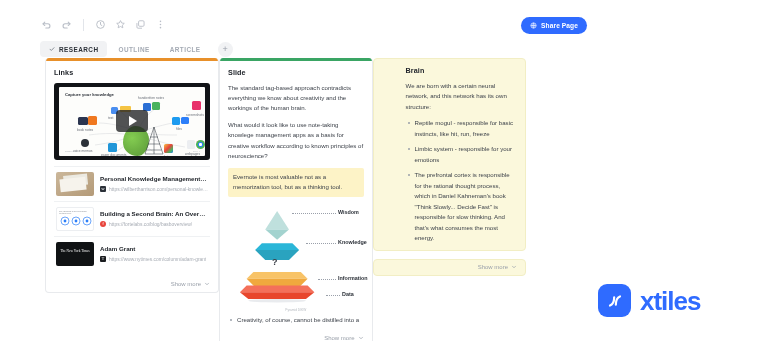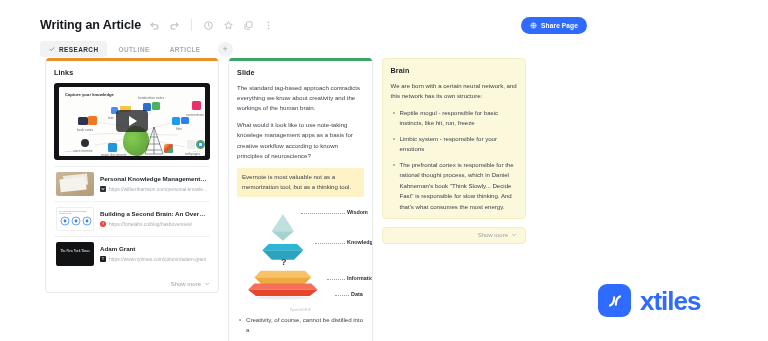--- a/index.html
+++ b/index.html
@@ -116,39 +116,39 @@
   }
   .share-btn .globe { width: 7px; height: 7px; display: inline-flex; }
 
   
   .board {
     position: absolute;
     left: 45px; top: 58px;
     width: 481px;
     height: 271px;
     display: flex;
-    gap: 9px;
   }
   .col { width: 174px; position: relative; }
 
   .card {
     position: relative;
     background: #fff;
     border: 1px solid #e8eaed;
     border-radius: 4px;
     overflow: hidden;
   }
   .card.accent { border-top: none; }
   .card .accent-bar {
     height: 2.5px;
     width: 100%;
   }
   .card.yellow {
     background: #fbf8dc;
     border-color: #f2eec4;
+    padding-left: 24px;
   }
   .card-inner { padding: 7px 8px 6px 8px; }
 
   .card-title {
     font-size: 7.2px;
     font-weight: bold;
     color: #22262c;
     margin-bottom: 6px;
     letter-spacing: 0.1px;
   }
@@ -412,21 +412,20 @@
   }
 </style>
 </head>
 <body>
 
 <div id="app">
 
   <div class="header">
 
     <div class="title-row">
-      <div class="doc-title">Writing an Article</div>
 
       <span class="hdr-icon">
         <svg viewBox="0 0 16 16" width="11" height="11" fill="none" stroke="currentColor" stroke-width="1.6" stroke-linecap="round" stroke-linejoin="round">
           <path d="M3 7h7a3 3 0 0 1 0 6H7"></path>
             <path d="M5.5 4.5 3 7l2.5 2.5"></path>
         </svg>
       </span>
       <span class="hdr-icon">
         <svg viewBox="0 0 16 16" width="11" height="11" fill="none" stroke="currentColor" stroke-width="1.6" stroke-linecap="round" stroke-linejoin="round">
           <path d="M13 7H6a3 3 0 0 0 0 6h3"></path>

